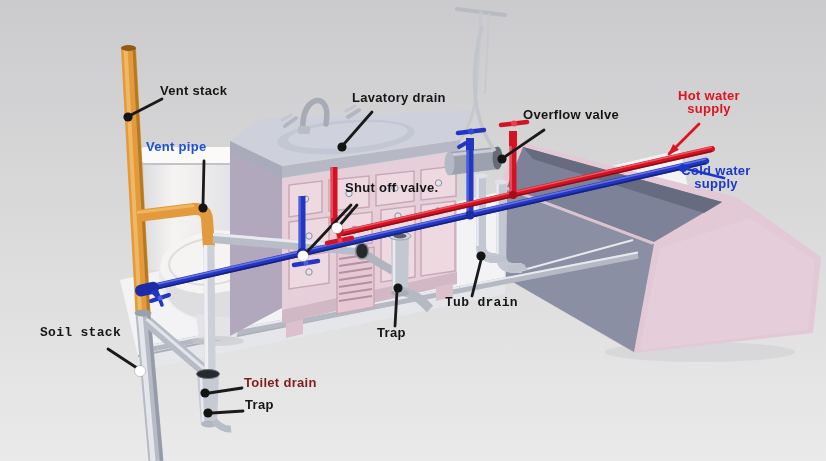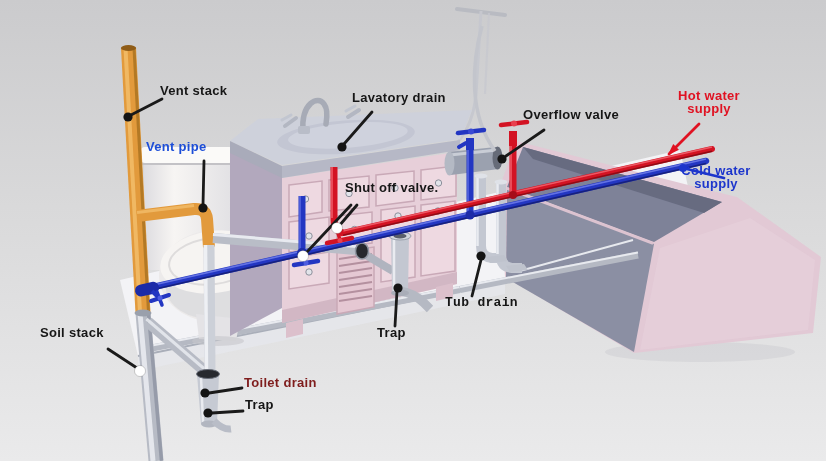--- a/index.html
+++ b/index.html
@@ -290,18 +290,18 @@
       <div class="diagram-label" style="left: 146px; top: 140px; color: #1d4ed8;">Vent pipe</div>
       <div class="diagram-label" style="left: 345px; top: 181px; color: rgb(22, 22, 22);">Shut off valve.</div>
       <div class="diagram-label" style="left: 352px; top: 91px; color: rgb(22, 22, 22);">Lavatory drain</div>
       <div class="diagram-label" style="left: 523px; top: 108px; color: rgb(22, 22, 22);">Overflow valve</div>
       <div class="diagram-label center" style="left: 709px; top: 89px; color: rgb(224, 18, 34);">Hot water
 supply</div>
       <div class="diagram-label center" style="left: 716px; top: 164px; color: rgb(29, 54, 204);">Cold water
 supply</div>
       <div class="diagram-label" style="left: 445px; top: 296px; color: rgb(22, 22, 22); font-family: Liberation Mono, monospace;">Tub drain</div>
       <div class="diagram-label" style="left: 377px; top: 326px; color: rgb(22, 22, 22);">Trap</div>
-      <div class="diagram-label" style="left: 40px; top: 326px; color: rgb(22, 22, 22);">Soil stack</div>
+      <div class="diagram-label" style="left: 40px; top: 326px; color: rgb(22, 22, 22); font-family: Liberation Mono, monospace;">Soil stack</div>
       <div class="diagram-label" style="left: 244px; top: 376px; color: #7f1d1d;">Toilet drain</div>
       <div class="diagram-label" style="left: 245px; top: 398px; color: rgb(22, 22, 22);">Trap</div>
     </div>
 
 </div>
 
 </body></html>

